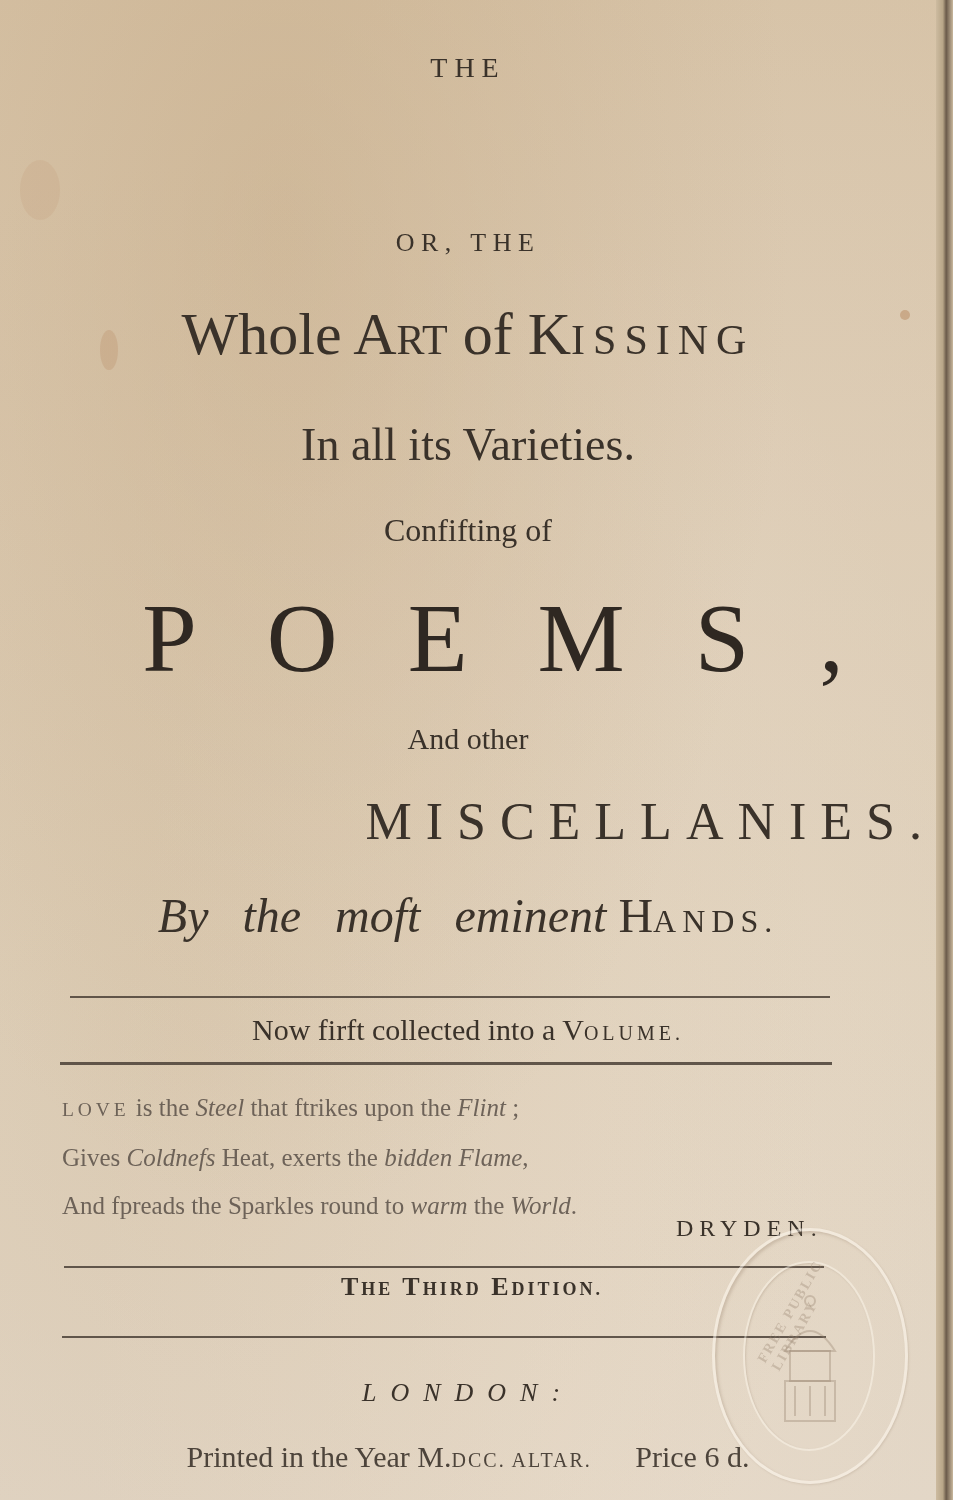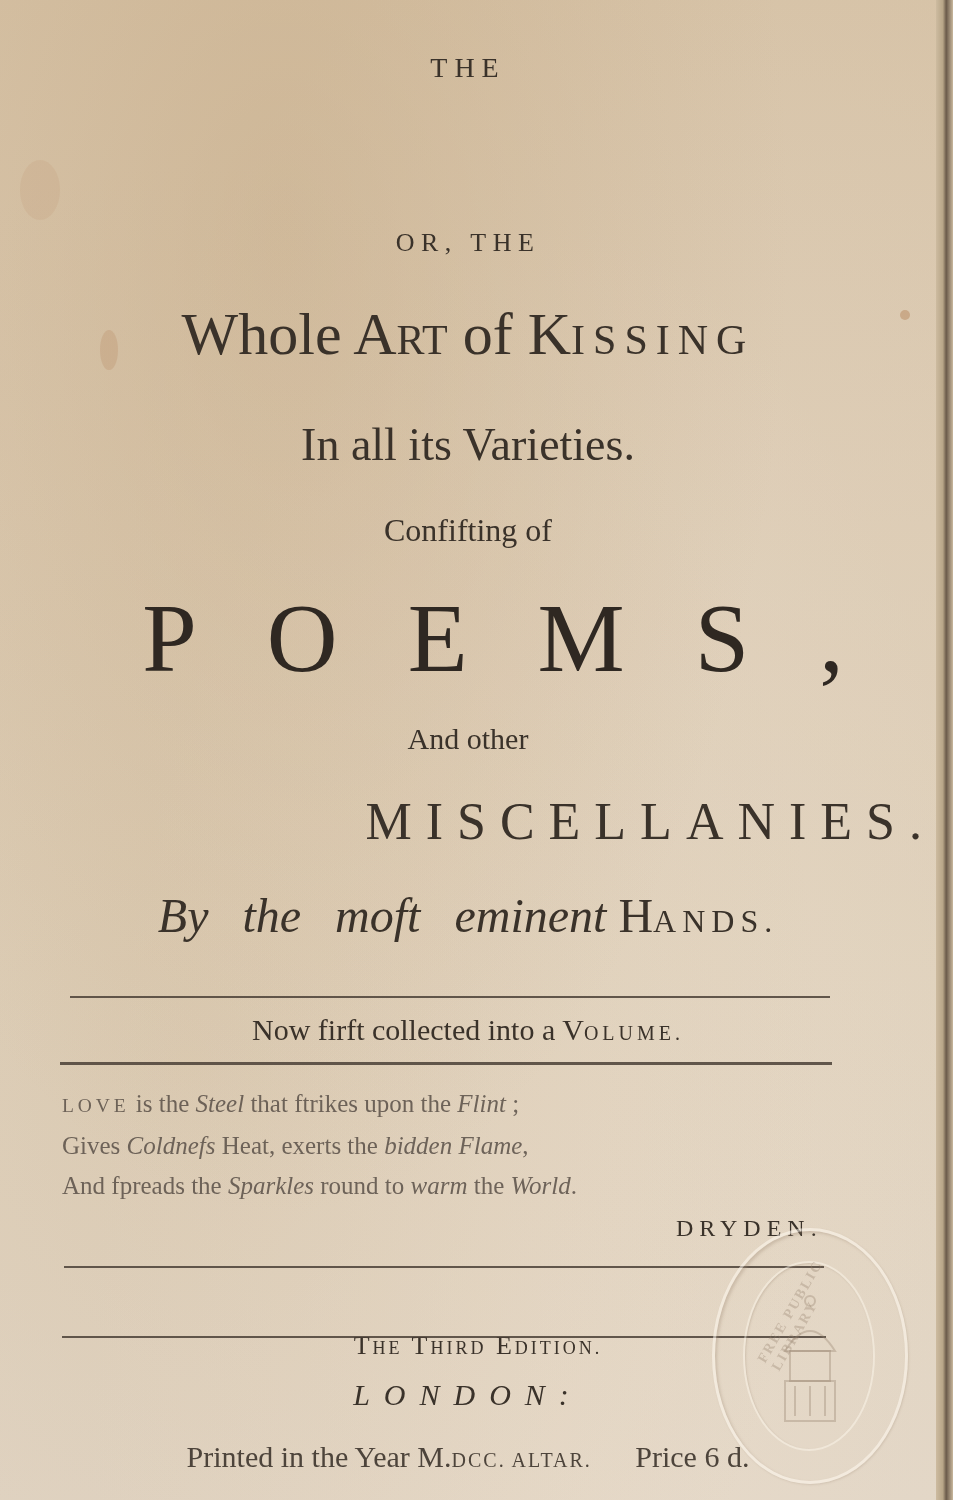--- a/index.html
+++ b/index.html
@@ -23,21 +23,21 @@
       background: linear-gradient(90deg, #cdbba0 0%, #b8a688 40%, #6a5a4a 60%, #c8b79c 100%);
     }
     .foxing { position:absolute; border-radius:50%; background: rgba(170,110,60,0.35); }
     .line {
       position: absolute; left: 0; width: 100%; text-align: center; white-space: nowrap;
     }
     .caps-spaced { letter-spacing: 0.25em; }
     .rule { position: absolute; height: 2px; background: #4a4036; opacity: 0.85; }
     .it { font-style: italic; }
     .verse {
-      position: absolute; left: 62px; width: 740px; font-size: 25px; line-height: 40px;
+      position: absolute; left: 62px; width: 740px; font-size: 25px; line-height: 48px;
       color: #5a5048; opacity: 0.85;
     }
     .stamp {
       position: absolute; left: 712px; top: 1228px; width: 190px; height: 250px;
       border-radius: 50%; border: 3px solid rgba(255,250,240,0.55);
       box-shadow: inset 2px 2px 3px rgba(160,140,120,0.35), 1px 1px 2px rgba(160,140,120,0.25);
     }
     .stamp-inner {
       position: absolute; left: 28px; top: 30px; width: 128px; height: 186px;
       border-radius: 50%; border: 2px solid rgba(255,250,240,0.45);
@@ -88,35 +88,35 @@
   <div class="line" style="top:1013px;font-size:30px;">
     <span>Now firft collected into a</span>
     <span>V</span><span style="font-size:20px;letter-spacing:4px;">OLUME.</span>
   </div>
 
   <div class="rule" style="left:60px;top:1062px;width:772px;height:3px;"></div>
 
   <div class="verse" style="top:1084px;">
     <div><span style="font-size: 0.78em; letter-spacing: 0.2em;">LOVE</span><span> is the </span><span style="font-style: italic;">Steel</span><span> that ftrikes upon the </span><span style="font-style: italic;">Flint</span><span> ;</span></div>
     <div><span>Gives </span><span style="font-style: italic;">Coldnefs</span><span> Heat, exerts the </span><span style="font-style: italic;">bidden Flame</span><span>,</span></div>
-    <div><span>And fpreads the </span><span style="font-style: italic;">Sparkles</span><span> round to </span><span style="font-style: italic;">warm</span><span> the </span><span style="font-style: italic;">World</span><span>.</span></div>
+    <div><span>And fpreads the </span><span style="">Sparkles</span><span> round to </span><span style="font-style: italic;">warm</span><span> the </span><span style="font-style: italic;">World</span><span>.</span></div>
   </div>
   <div style="position:absolute;left:676px;top:1215px;font-size:24px;letter-spacing:6px;">DRYDEN.</div>
 
   <div class="rule" style="left:64px;top:1266px;width:760px;"></div>
 
-  <div class="line" style="top:1331px;font-size:26px;letter-spacing:3px;padding-left:10px;">
+  <div class="line" style="top:1272px;font-size:26px;letter-spacing:3px;padding-left:4px;font-weight:bold;">
     <span>T</span><span style="font-size:18px;">HE</span>
     <span>T</span><span style="font-size:18px;">HIRD</span>
     <span>E</span><span style="font-size:18px;">DITION.</span>
   </div>
 
   <div class="rule" style="left:62px;top:1336px;width:764px;"></div>
 
-  <div class="line it" style="top:1378px;font-size:30px;letter-spacing:14px;">LONDON:</div>
+  <div class="line it" style="top:1378px;font-size:26px;letter-spacing:14px;">LONDON:</div>
 
   <div class="line" style="top:1440px;font-size:30px;color:#4d443b;">
     <span>Printed in the Year M.</span><span style="font-size:20px;letter-spacing:2px;">DCC. ALTAR.</span>
     <span style="margin-left:36px;">Price 6 d.</span>
   </div>
 
   <div class="stamp">
     <div class="stamp-inner"></div>
     <div class="stamp-text" style="left:8px;top:40px;transform:rotate(-60deg);">FREE PUBLIC LIBRARY</div>
     <svg width="190" height="250" style="position:absolute;left:0;top:0">

